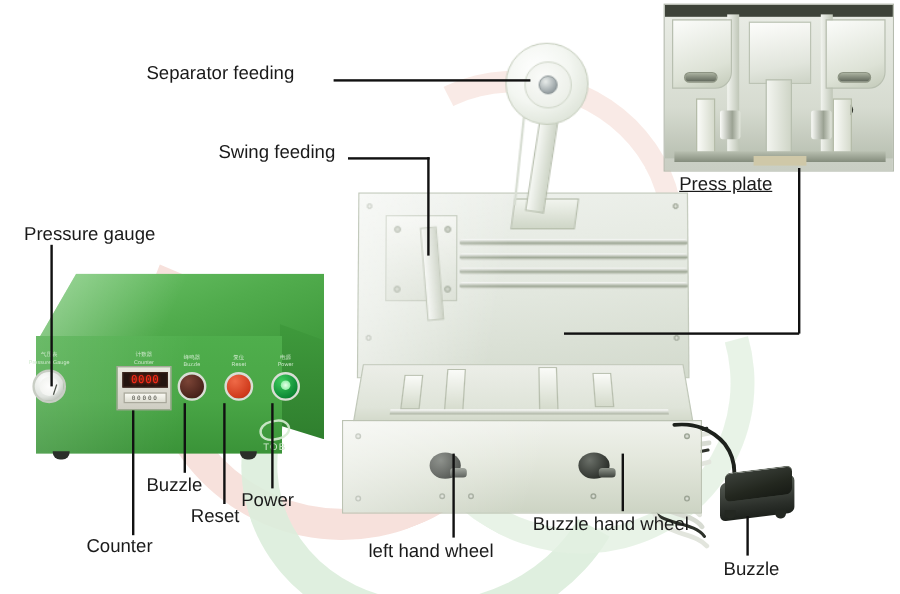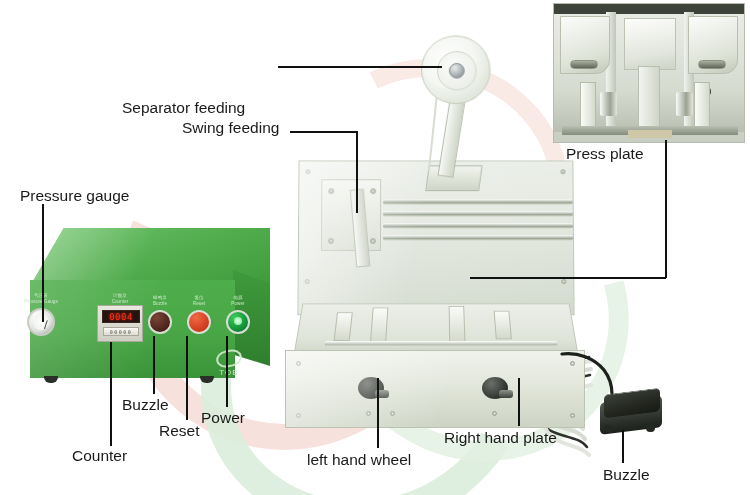--- a/index.html
+++ b/index.html
@@ -431,21 +431,21 @@
     <span>Power</span>
   </div>
 
   <div class="gauge">
     <div class="face">
       <div class="needle"></div>
     </div>
   </div>
 
   <div class="counter">
-    <div class="disp">0004</div>
+    <div class="disp">0000</div>
     <div class="dials">00000</div>
   </div>
 
   <div class="btn-round btn-buzz"></div>
   <div class="btn-round btn-reset"></div>
   <div class="btn-round btn-power">
     <div class="glow"></div>
   </div>
 
   <div class="tob-logo">
@@ -481,49 +481,49 @@
   </div>
   <div class="pedal">
     <div class="base"></div>
     <div class="tread"></div>
     <div class="ft" style="left:6px;  top:40px;"></div>
     <div class="ft" style="left:48px; top:40px;"></div>
   </div>
 
   <div class="ann">
 
-    <div class="lbl" style="left:122px; top:54px;margin-top:46px;">Separator feeding</div>
+    <div class="lbl" style="left:122px; top:54px;">Separator feeding</div>
     <div class="lead h" style="left:278px; top:66px; width:164px;"></div>
 
     <div class="lbl" style="left:182px; top:120px;">Swing feeding</div>
     <div class="lead h" style="left:290px; top:131px; width:68px;"></div>
     <div class="lead v" style="left:356px; top:131px; height:82px;"></div>
 
     <div class="lbl" style="left:20px; top:188px;">Pressure gauge</div>
     <div class="lead v" style="left:42px; top:204px; height:118px;"></div>
 
-    <div class="lbl" style="left:566px; top:146px;">Press plate</div>
+    <div class="lbl" style="left:566px; top:146px;text-decoration:underline;">Press plate</div>
     <div class="lead v" style="left:665px; top:140px; height:138px;"></div>
     <div class="lead h" style="left:470px; top:277px; width:196px;"></div>
 
     <div class="lbl" style="left:72px; top:448px;">Counter</div>
     <div class="lead v" style="left:110px; top:342px; height:104px;"></div>
 
     <div class="lbl" style="left:122px; top:397px;">Buzzle</div>
     <div class="lead v" style="left:153px; top:336px; height:58px;"></div>
 
     <div class="lbl" style="left:159px; top:423px;">Reset</div>
     <div class="lead v" style="left:186px; top:336px; height:84px;"></div>
 
     <div class="lbl" style="left:201px; top:410px;">Power</div>
     <div class="lead v" style="left:226px; top:336px; height:71px;"></div>
 
     <div class="lbl" style="left:307px; top:452px;text-align:center;">left hand wheel</div>
     <div class="lead v" style="left:377px; top:378px; height:70px;"></div>
 
-    <div class="lbl" style="left:444px; top:430px;">Right hand plate</div>
+    <div class="lbl" style="left:444px; top:430px;">Buzzle hand wheel</div>
     <div class="lead v" style="left:518px; top:378px; height:48px;"></div>
 
     <div class="lbl" style="left:603px; top:467px;">Buzzle</div>
     <div class="lead v" style="left:622px; top:430px; height:33px;"></div>
   </div>
 
 </div>
 
 </body></html>

